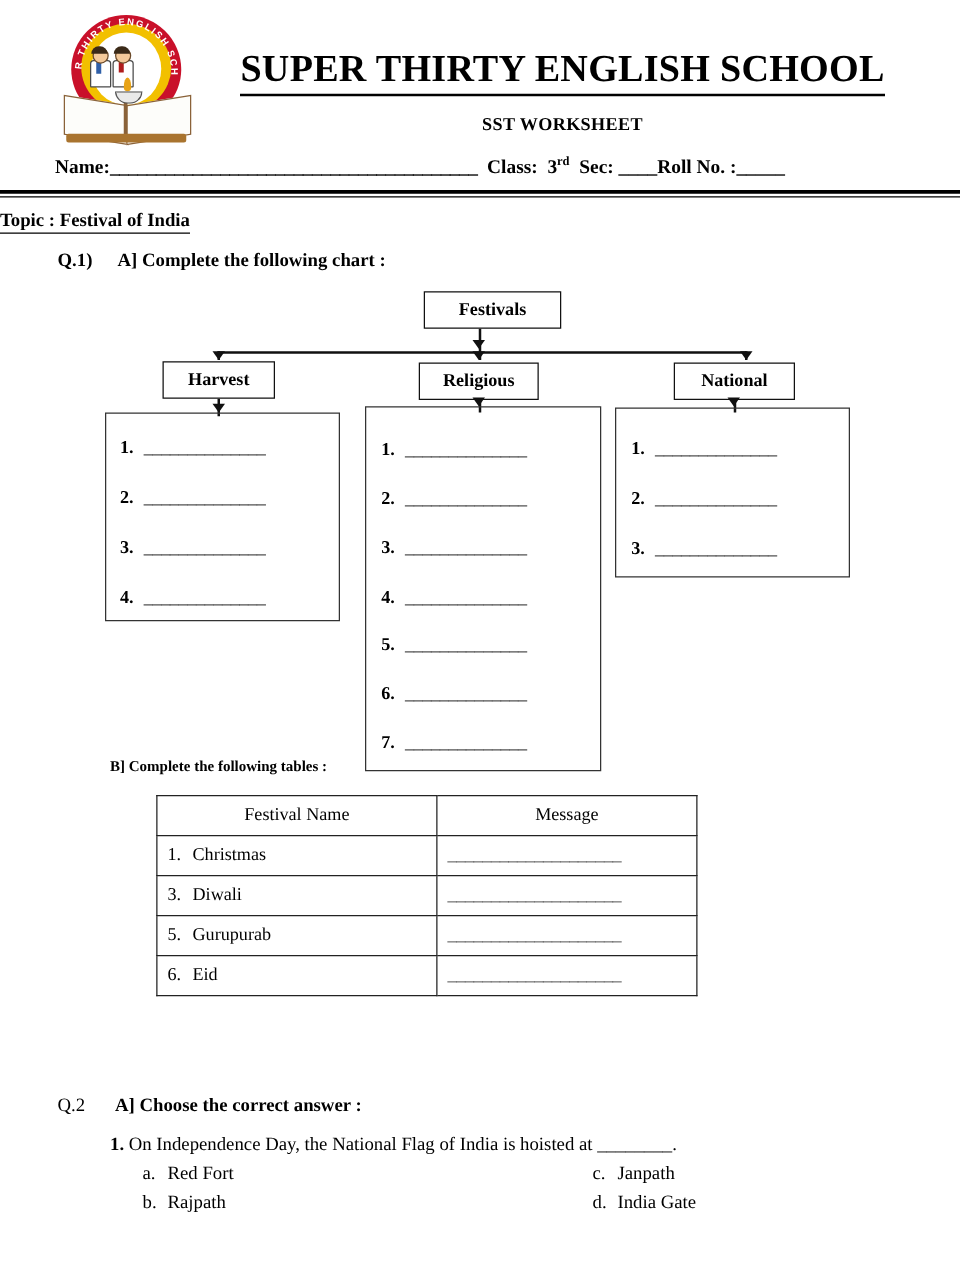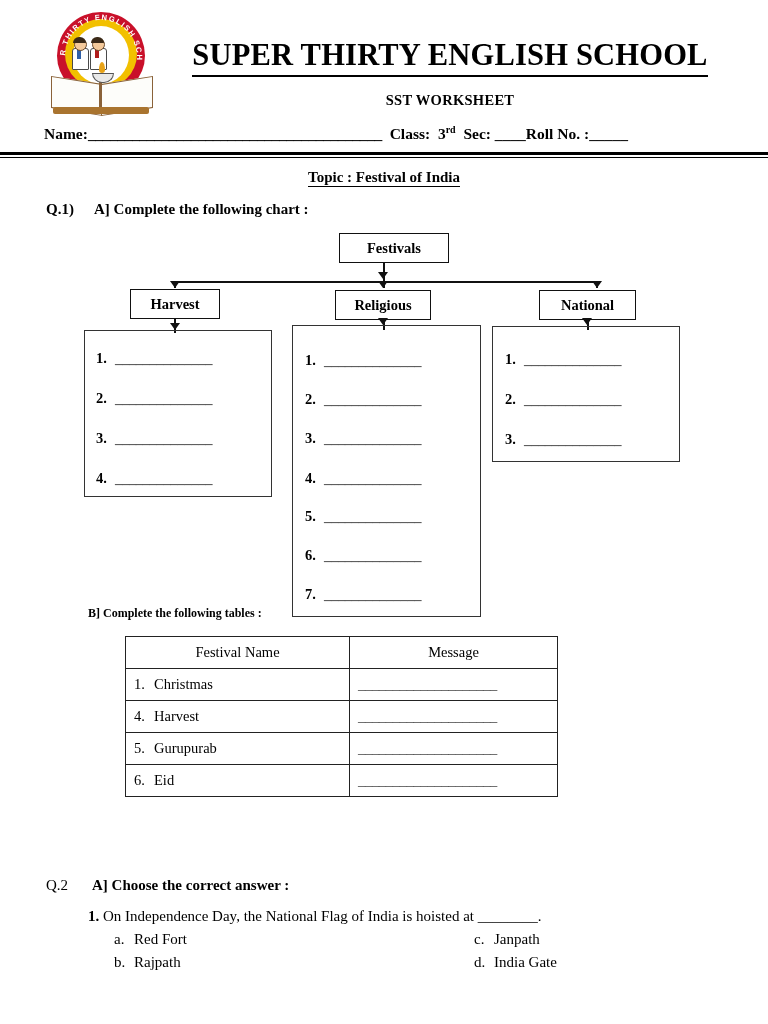--- a/index.html
+++ b/index.html
@@ -170,21 +170,20 @@
     left: 0px; top: 157px;
     width: 768px; height: 1.1px;
     background: #000;
   }
 
   
   #topic {
     position: absolute;
     left: 0px; top: 169px;
     width: 768px;
-    text-align: center;
     font-size: 15px;
     font-weight: bold;
   }
   #topic span {
     border-bottom: 1.6px solid #000;
     padding-bottom: 1px;
   }
   #q1-label {
     position: absolute;
     left: 46px; top: 201px;
@@ -442,21 +441,21 @@
   </thead>
   <tbody>
     <tr>
       <td class="name-cell">
         <span class="rownum">1.</span><span>Christmas</span>
       </td>
       <td class="msg-cell">____________________</td>
     </tr>
     <tr>
       <td class="name-cell">
-        <span class="rownum">4.</span><span>Harvest</span>
+        <span class="rownum">3.</span><span>Diwali</span>
       </td>
       <td class="msg-cell">____________________</td>
     </tr>
     <tr>
       <td class="name-cell">
         <span class="rownum">5.</span><span>Gurupurab</span>
       </td>
       <td class="msg-cell">____________________</td>
     </tr>
     <tr>

